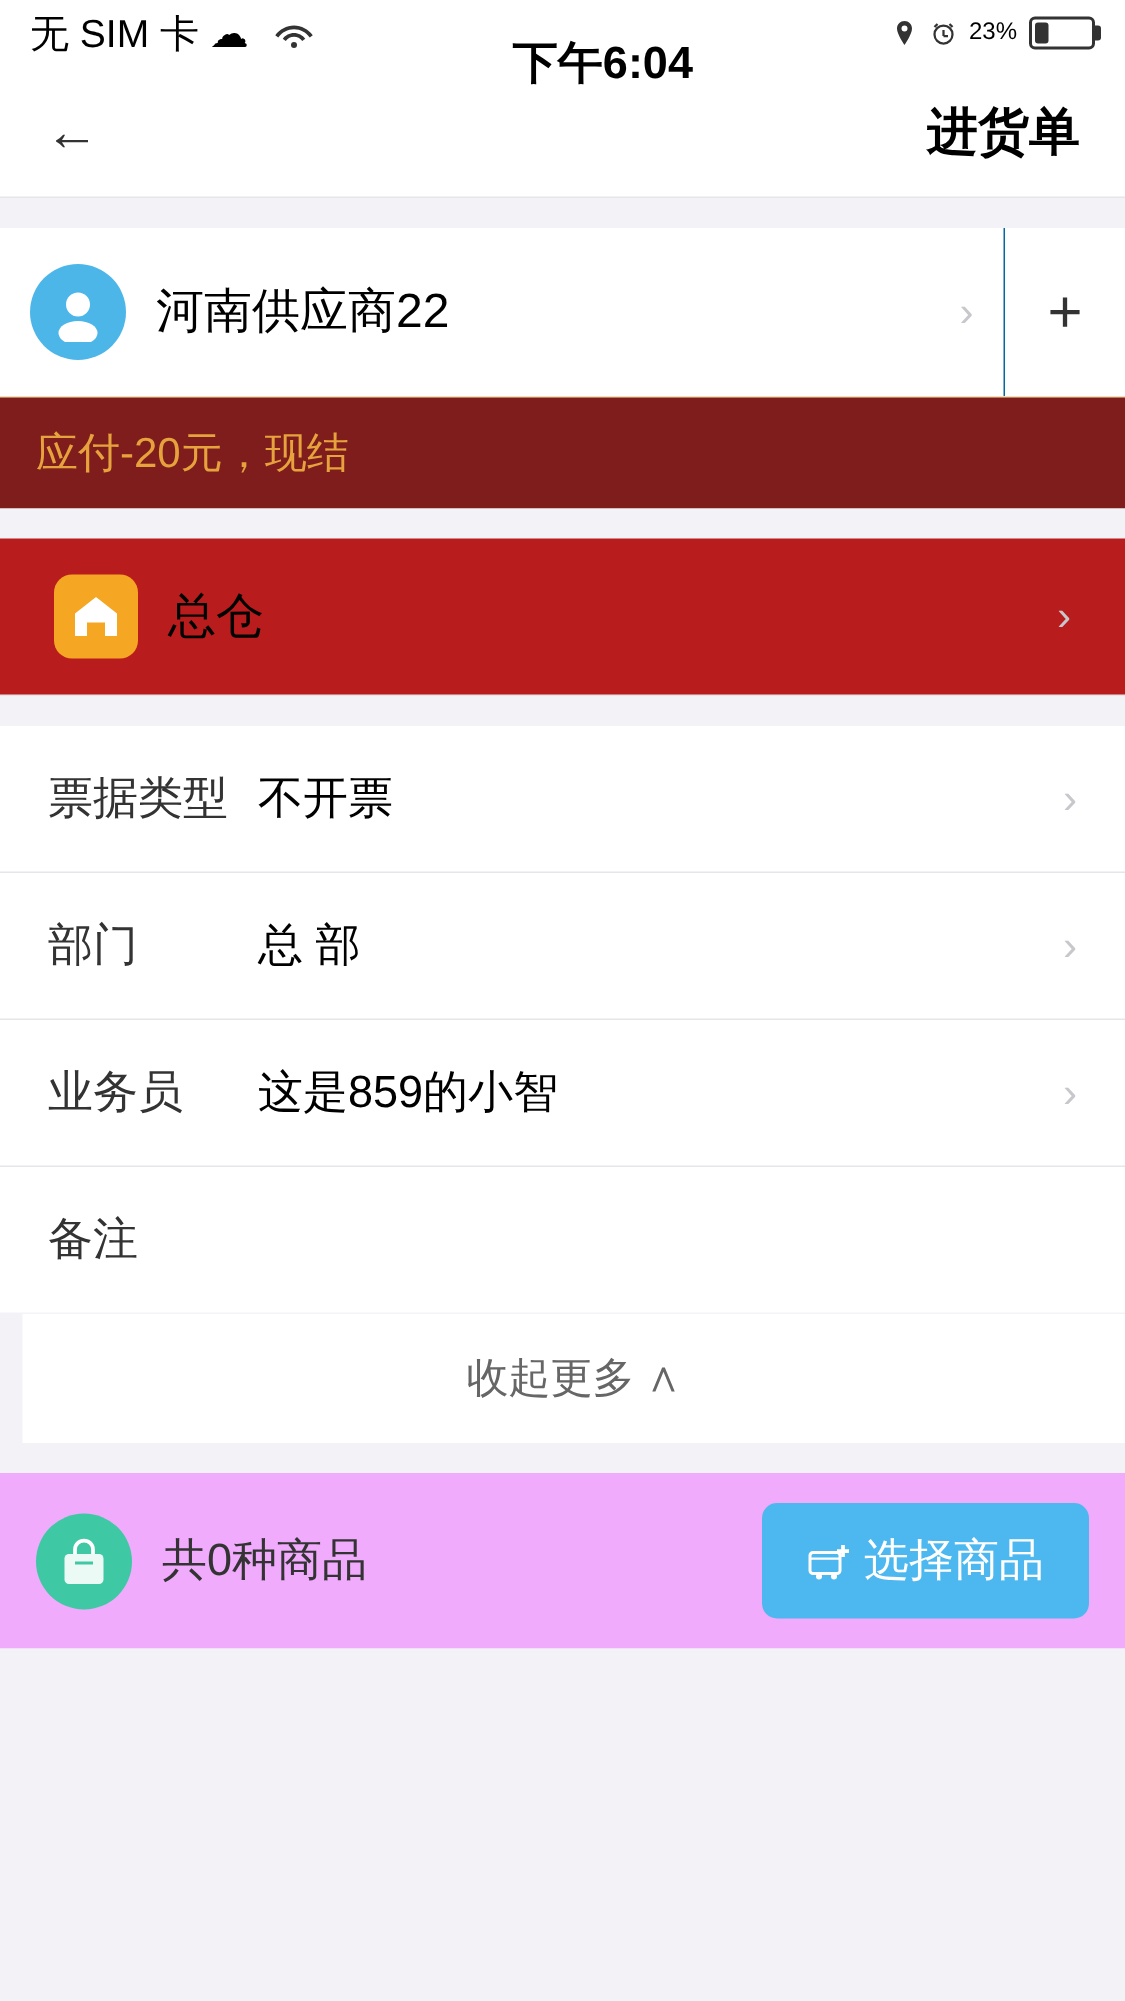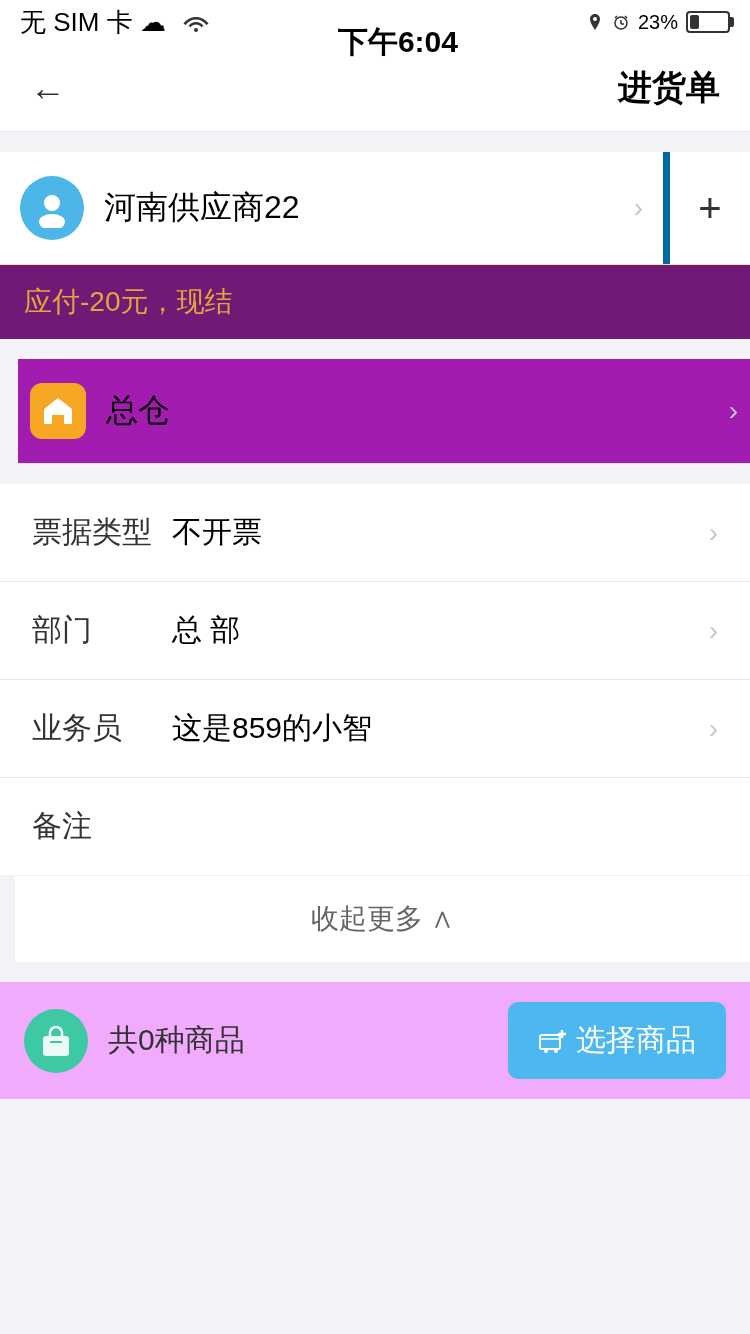--- a/index.html
+++ b/index.html
@@ -18,21 +18,21 @@
       background: #fff;
       display: flex;
       align-items: center;
       justify-content: space-between;
       padding: 0 20px;
       font-size: 26px;
       font-weight: 500;
     }
     .status-left { display: flex; align-items: center; gap: 16px; }
     .status-center { font-size: 30px; font-weight: 600; margin-top: 40px; }
-    .status-right { display: flex; align-items: center; gap: 8px; font-size: 20px; }
+    .status-right { display: flex; align-items: center; gap: 8px; font-size: 16px; }
     .battery-icon {
       display: inline-block;
       width: 44px;
       height: 22px;
       border: 2px solid #333;
       border-radius: 4px;
       position: relative;
     }
     .battery-icon::after {
       content: '';
@@ -91,21 +91,21 @@
       background: #fff;
       margin-top: 20px;
       display: flex;
       align-items: stretch;
     }
     .supplier-main {
       flex: 1;
       display: flex;
       align-items: center;
       padding: 24px 20px;
-      border-right: 7px solid #0369a1;
+      border-right: 1px solid #0369a1;
     }
     .supplier-avatar {
       width: 64px;
       height: 64px;
       border-radius: 50%;
       background: #4db6e8;
       display: flex;
       align-items: center;
       justify-content: center;
       margin-right: 20px;
@@ -127,41 +127,40 @@
       display: flex;
       align-items: center;
       justify-content: center;
       font-size: 40px;
       color: #333;
       cursor: pointer;
     }
 
     
     .notice-banner {
-      background: #701a75;
+      background: #7f1d1d;
       padding: 18px 24px;
       font-size: 28px;
       color: #e6a23c;
       border-top: 1px solid #f5deb3;
     }
 
     
     .section-gap {
       height: 20px;
       background: #f2f2f7;
     }
 
     
     .warehouse-section {
-      background: #a21caf;
-      display: flex;
-      align-items: center;
-      padding: 24px 12px;
+      background: #b91c1c;
+      display: flex;
+      align-items: center;
+      padding: 24px 36px;
       border-bottom: 1px solid #e5e5ea;
-      margin-left: 18px;
     }
     .warehouse-icon {
       width: 56px;
       height: 56px;
       border-radius: 12px;
       background: #f5a623;
       display: flex;
       align-items: center;
       justify-content: center;
       margin-right: 20px;

